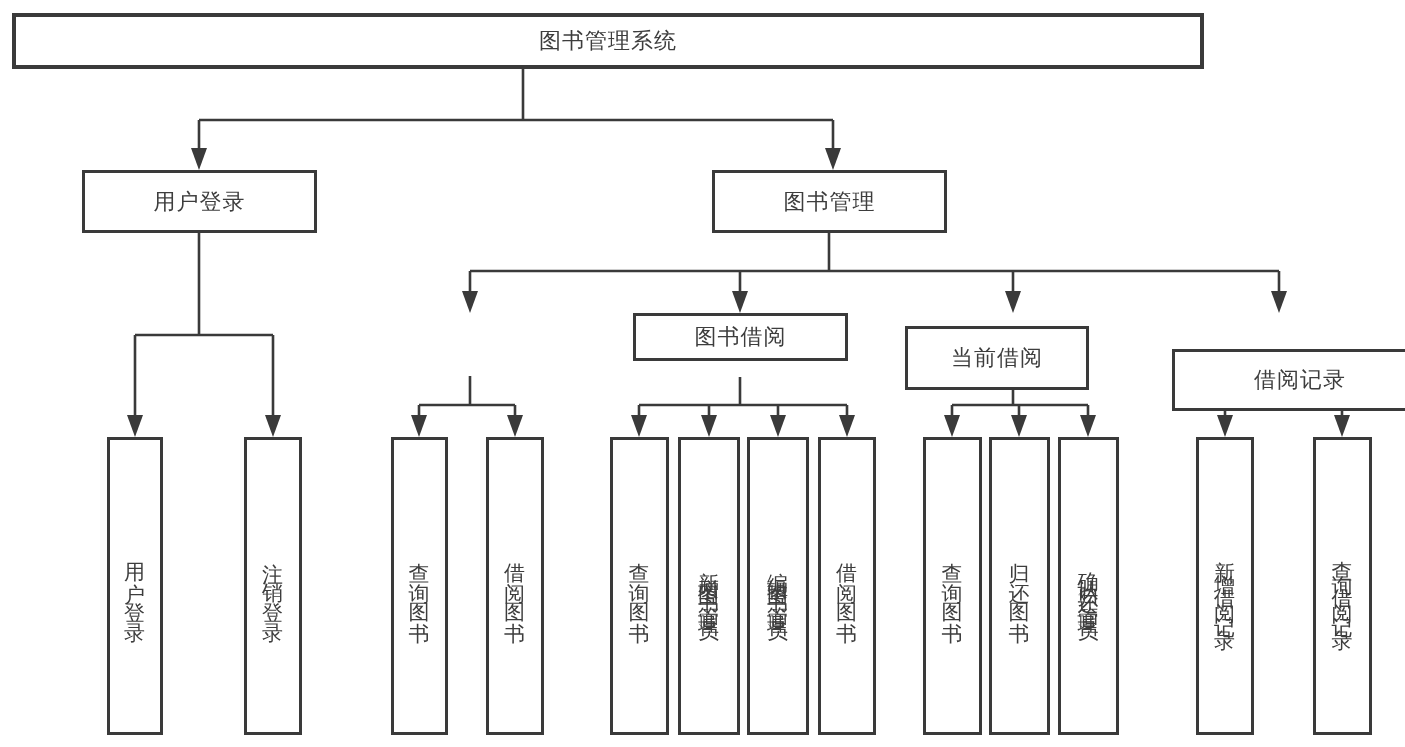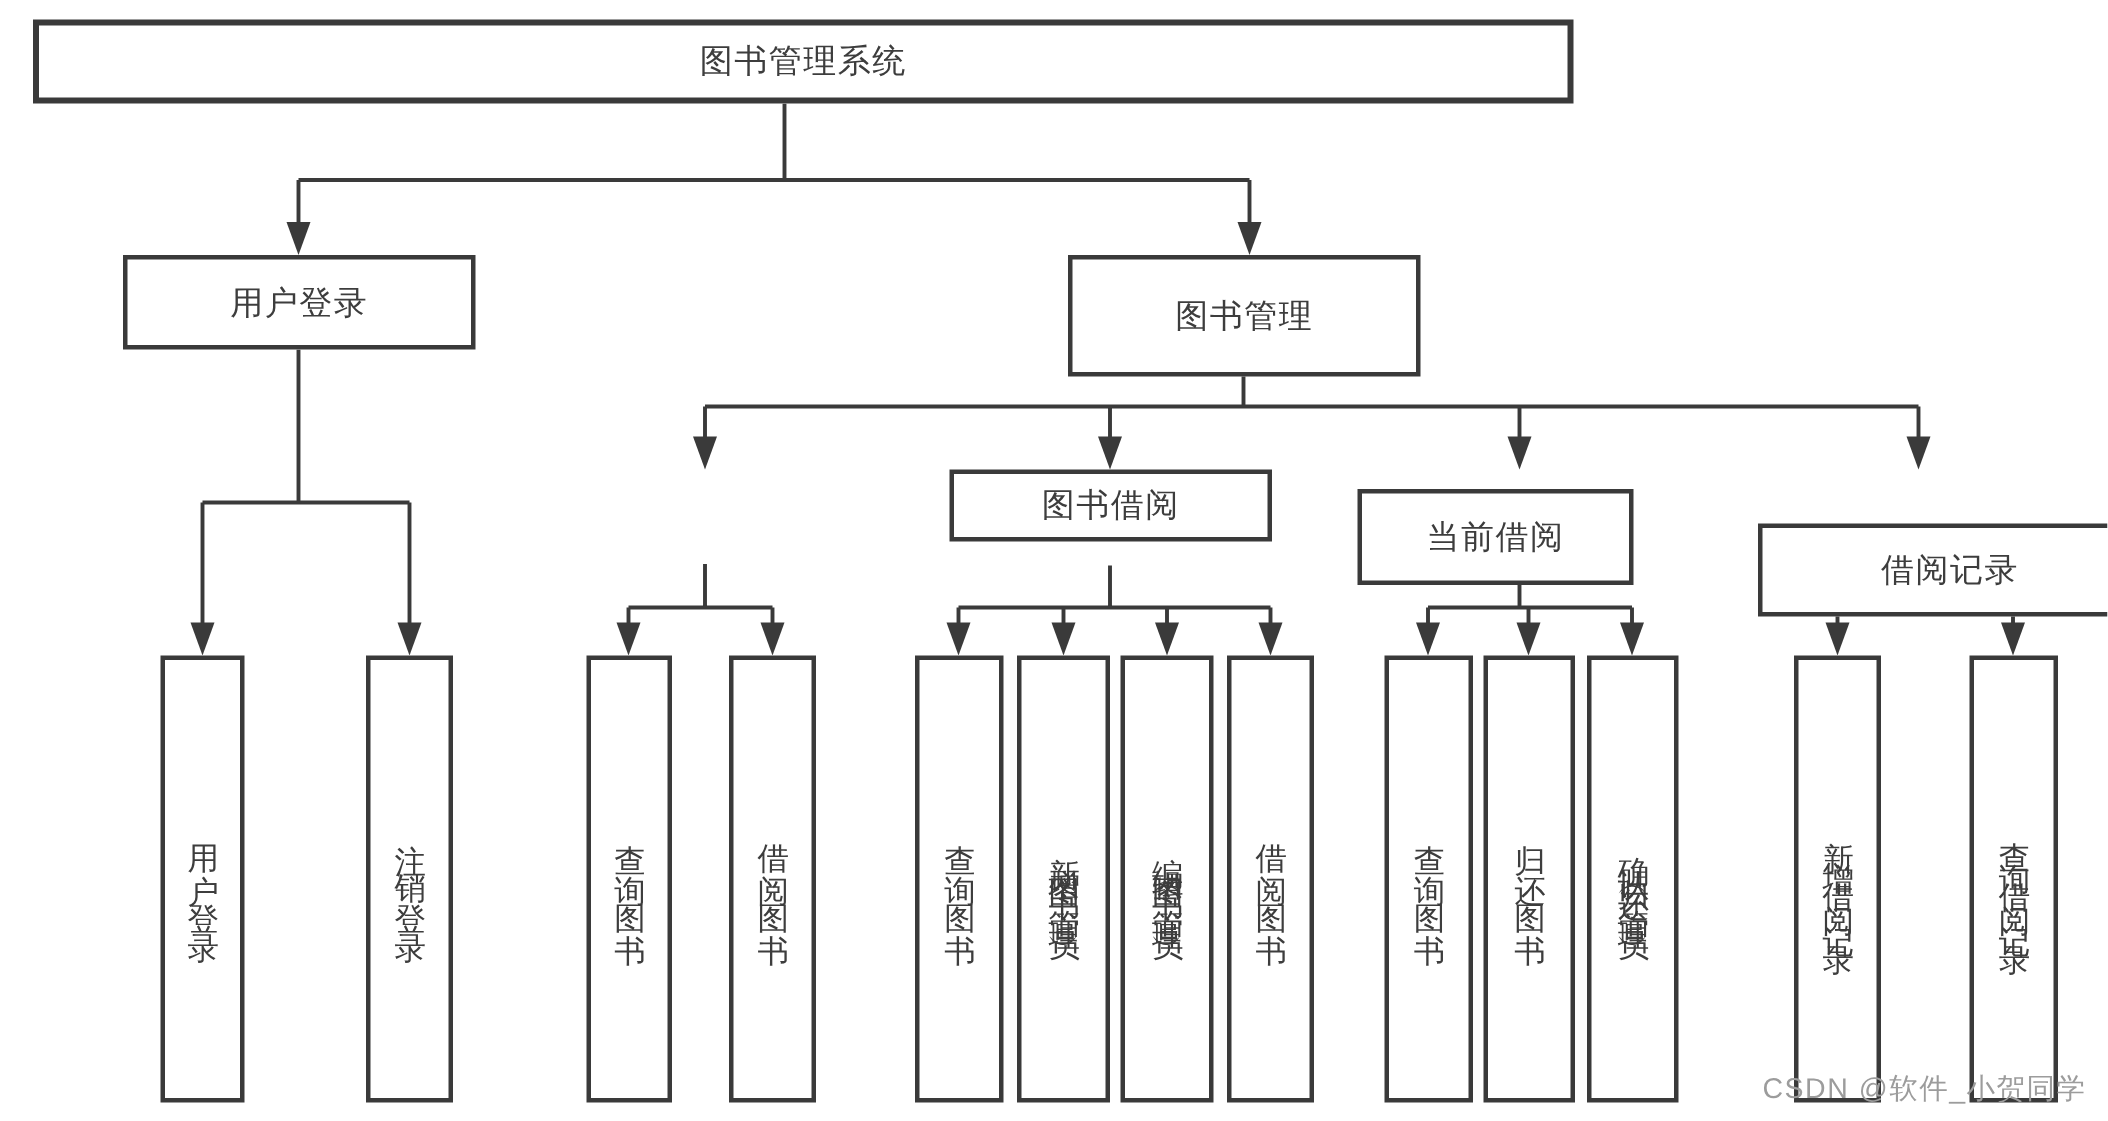--- a/index.html
+++ b/index.html
@@ -9,23 +9,23 @@
     color:#3d3d3d; overflow:hidden;
   }
   svg.connectors { position:absolute; left:0; top:0; width:1405px; height:747px; }
   svg.connectors path { stroke:#3a3a3a; stroke-width:2.6; fill:none; }
   svg.connectors polygon { fill:#3a3a3a; stroke:none; }
   .box {
     position:absolute; background:#ffffff; border:3px solid #3a3a3a;
     box-sizing:border-box; display:flex; align-items:center; justify-content:center;
   }
   .hbox { font-size:22px; letter-spacing:1px; }
-  #b-root { left:22px; top:13px; width:1027px; height:56px; border-width:4px; }
+  #b-root { left:12px; top:13px; width:1192px; height:56px; border-width:4px; }
   #b-login { left:82px;  top:170px; width:235px; height:63px; }
-  #b-mgmt  { left:712px; top:170px; width:235px; height:81px; }
+  #b-mgmt  { left:712px; top:170px; width:235px; height:63px; }
   #b-newbook { left:363px;  top:313px; width:214px; height:63px; }
   #b-borrow  { left:633px;  top:313px; width:215px; height:48px; }
   #b-current { left:905px;  top:326px; width:184px; height:64px; }
   #b-record  { left:1172px; top:313px; width:256px; height:62px;margin-top:36px; }
   .vbox { top:437px; height:298px; }
   .vt {
     writing-mode:vertical-rl; text-orientation:mixed;
     font-size:21px; line-height:1; white-space:nowrap;
   }
   .ls-4 { letter-spacing:20px; }
@@ -139,14 +139,13 @@
   <div class="box vbox" id="v11">
     <span class="vt ls-9">确认归还（管理员）</span>
   </div>
   <div class="box vbox" id="v12">
     <span class="vt ls-6">新增借阅记录</span>
   </div>
   <div class="box vbox" id="v13">
     <span class="vt ls-6">查询借阅记录</span>
   </div>
 
-  <div class="watermark">CSDN @软件_小贺同学</div>
 </div>
 
 </body></html>

